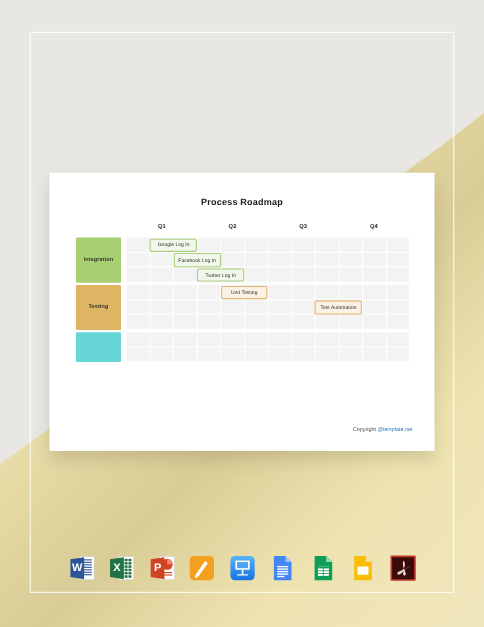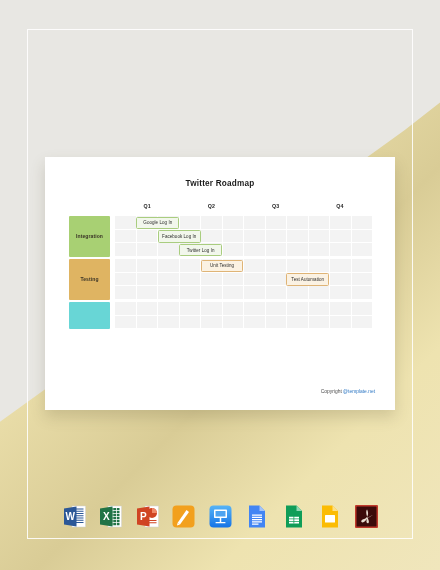--- a/index.html
+++ b/index.html
@@ -135,21 +135,21 @@
 <body>
 
 <div id="bg-root">
   <div id="bg-gray"></div>
   <div id="bg-yellow"></div>
   <div id="bg-frame"></div>
 </div>
 
 <div id="card">
 
-  <div id="doc-title">Twitter Roadmap</div>
+  <div id="doc-title">Process Roadmap</div>
 
   <div id="chart">
     <div id="axis">
         <div class="qtick" style="left: 78.125px;">Q1</div>
         <div class="qtick" style="left: 142.375px;">Q2</div>
         <div class="qtick" style="left: 206.625px;">Q3</div>
         <div class="qtick" style="left: 270.875px;">Q4</div>
       </div>
     <div id="plot">
       <div id="grid">

